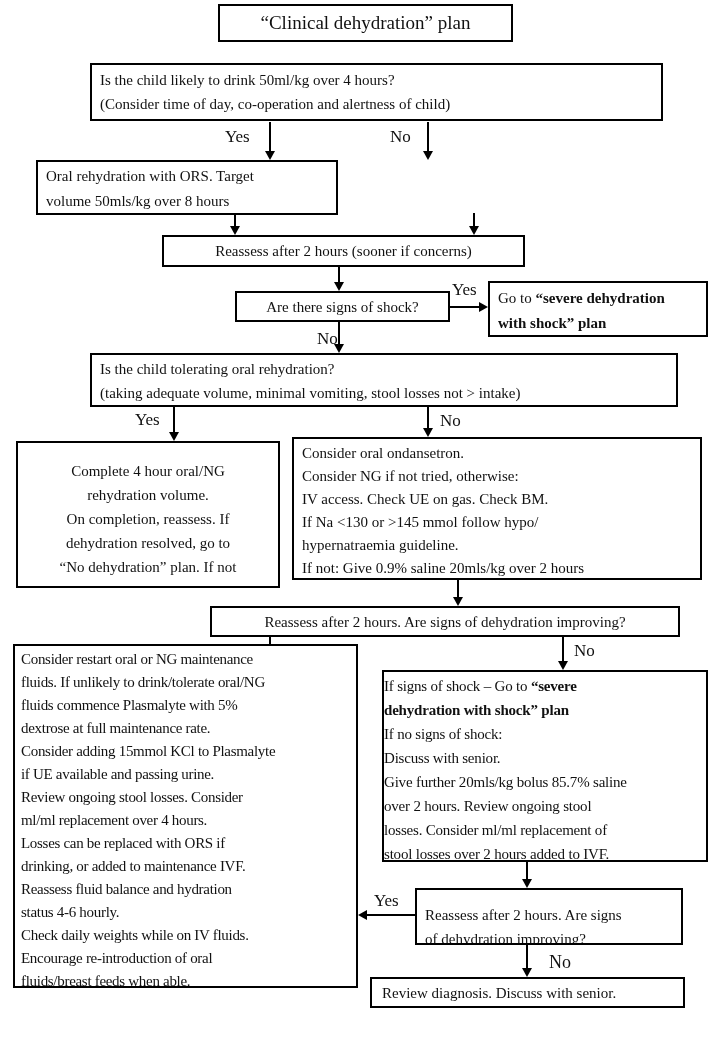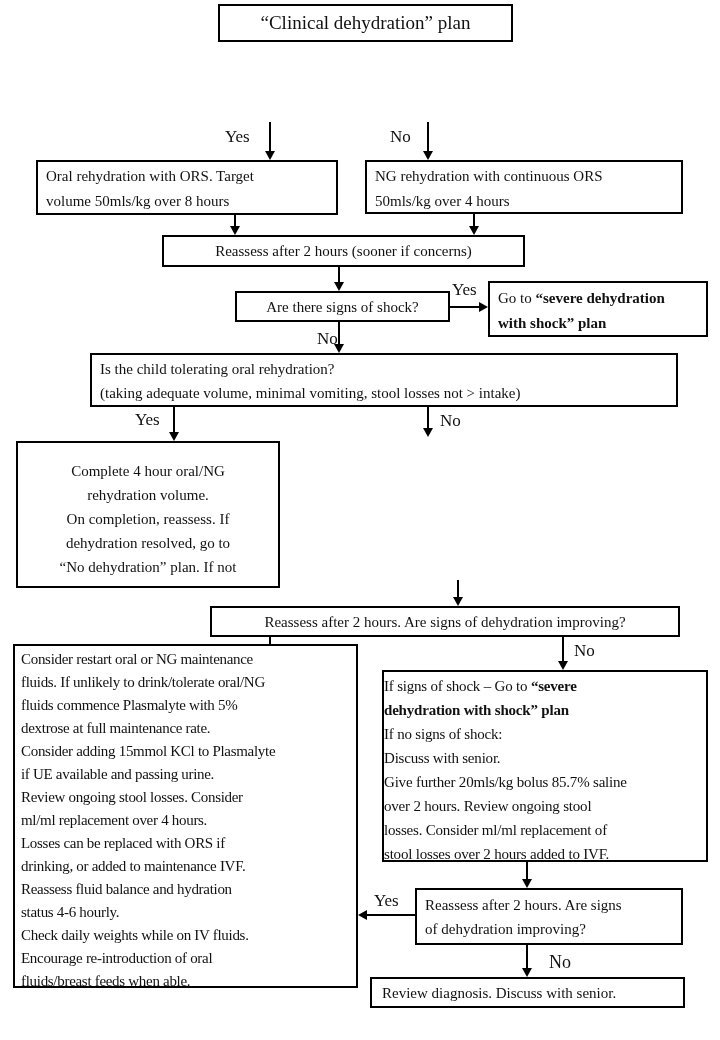--- a/index.html
+++ b/index.html
@@ -32,33 +32,33 @@
     border-right:9px solid #000;}
   b{white-space:pre-line;}
 </style>
 </head>
 <body>
 
 <div id="canvas">
 
   <div class="node center title-box" style="left:218px;top:4px;width:295px;height:38px;padding:0 4px;">“Clinical dehydration” plan</div>
 
+  <div class="node" style="left:90px;top:63px;width:573px;height:58px;padding-top:3px;">Is the child likely to drink 50ml/kg over 4 hours?
+(Consider time of day, co-operation and alertness of child)</div>
 
   <div class="lbl" style="left:225px;top:127px;">Yes</div>
   <div class="lbl" style="left:390px;top:127px;">No</div>
 
   <div class="vline" style="left:269px;top:122px;height:29px;"></div>
   <div class="head-down" style="left:265px;top:151px;"></div>
   <div class="vline" style="left:427px;top:122px;height:29px;"></div>
   <div class="head-down" style="left:423px;top:151px;"></div>
 
   <div class="node" style="left:36px;top:160px;width:302px;height:55px;line-height:25px;">Oral rehydration with ORS. Target
 volume 50mls/kg over 8 hours</div>
-  <div class="node" style="left:365px;top:160px;width:318px;height:54px;line-height:25px;">NG rehydration with continuous ORS
-50mls/kg over 4 hours</div>
 
   <div class="vline" style="left:234px;top:215px;height:12px;"></div>
   <div class="head-down" style="left:230px;top:226px;"></div>
   <div class="vline" style="left:473px;top:213px;height:14px;"></div>
   <div class="head-down" style="left:469px;top:226px;"></div>
 
   <div class="node center vcenter" style="left:162px;top:235px;width:363px;height:32px;padding:0;">Reassess after 2 hours (sooner if concerns)</div>
 
   <div class="vline" style="left:338px;top:267px;height:16px;"></div>
   <div class="head-down" style="left:334px;top:282px;"></div>
@@ -87,20 +87,26 @@
   <div class="vline" style="left:427px;top:407px;height:21px;"></div>
   <div class="head-down" style="left:423px;top:428px;"></div>
 
   <div class="node center" style="left:16px;top:441px;width:264px;height:147px;padding-top:16px;line-height:24px;">Complete 4 hour oral/NG
 rehydration volume.
 On completion, reassess. If
 dehydration resolved, go to
 “No dehydration” plan. If not
 resolved, discuss with senior.</div>
 
+  <div class="node" style="left:292px;top:437px;width:410px;height:143px;line-height:23px;padding-top:3px;">Consider oral ondansetron.
+Consider NG if not tried, otherwise:
+IV access. Check UE on gas. Check BM.
+If Na &lt;130 or &gt;145 mmol follow hypo/
+hypernatraemia guideline.
+If not: Give 0.9% saline 20mls/kg over 2 hours</div>
 
   <div class="vline" style="left:457px;top:580px;height:17px;"></div>
   <div class="head-down" style="left:453px;top:597px;"></div>
 
   <div class="node center vcenter" style="left:210px;top:606px;width:470px;height:31px;padding:0;">Reassess after 2 hours. Are signs of dehydration improving?</div>
 
   <div class="lbl" style="left:277px;top:641px;">Yes</div>
   <div class="lbl" style="left:574px;top:641px;">No</div>
 
   <div class="vline" style="left:269px;top:637px;height:26px;"></div>
@@ -128,21 +134,21 @@
 dehydration with shock” plan</b><div style="white-space:pre-line;">If no signs of shock:
 Discuss with senior.
 Give further 20mls/kg bolus 85.7% saline
 over 2 hours. Review ongoing stool
 losses. Consider ml/ml replacement of
 stool losses over 2 hours added to IVF.</div></div>
 
   <div class="vline" style="left:526px;top:862px;height:17px;"></div>
   <div class="head-down" style="left:522px;top:879px;"></div>
 
-  <div class="node" style="left:415px;top:888px;width:268px;height:57px;padding-top:3px;">Reassess after 2 hours. Are signs
+  <div class="node" style="left:415px;top:888px;width:268px;height:57px;padding-top:13px;">Reassess after 2 hours. Are signs
 of dehydration improving?</div>
 
   <div class="lbl" style="left:374px;top:891px;">Yes</div>
   <div class="hline" style="left:367px;top:914px;width:48px;"></div>
   <div class="head-left" style="left:358px;top:910px;"></div>
 
   <div class="lbl" style="left:549px;top:952px;font-size:18px;">No</div>
   <div class="vline" style="left:526px;top:945px;height:23px;"></div>
   <div class="head-down" style="left:522px;top:968px;"></div>
 

